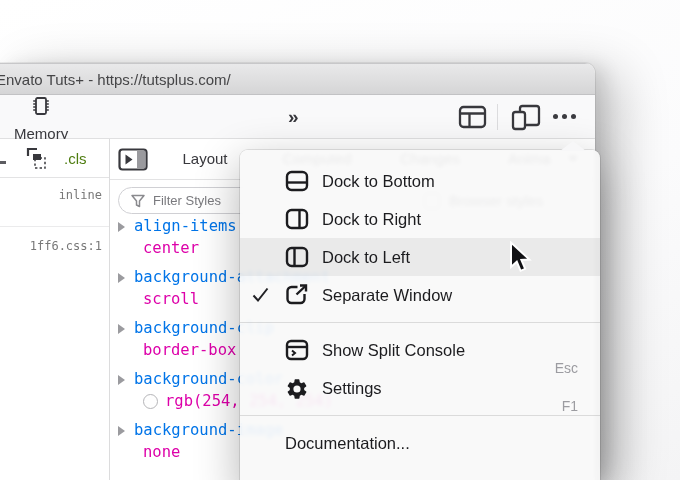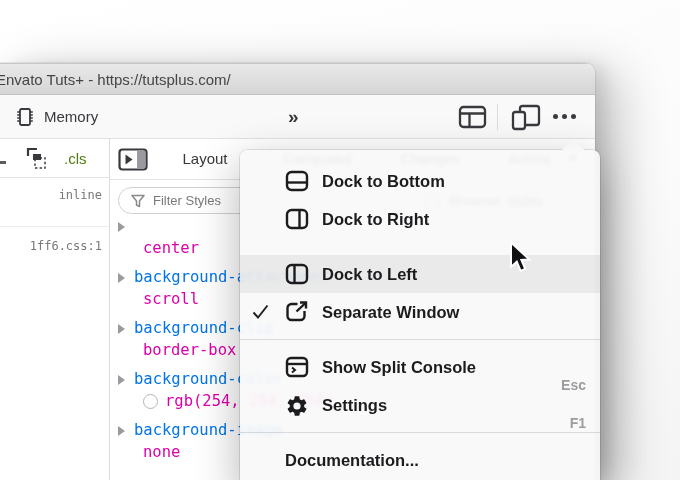--- a/index.html
+++ b/index.html
@@ -82,43 +82,43 @@
     border-bottom:10px solid #f7f7f8;z-index:21;}
   .menu{
     position:absolute;left:240px;top:150px;width:360px;height:340px;
     background:rgba(248,248,249,0.92);
     -webkit-backdrop-filter:blur(2px);backdrop-filter:blur(2px);
     border-radius:8px 8px 0 0;
     box-shadow:0 0 0 1px rgba(0,0,0,0.10), 0 14px 45px rgba(0,0,0,0.30);
     padding-top:12px;box-sizing:border-box;z-index:20;
   }
   .menu-item{position:relative;height:38px;display:flex;align-items:center;
-    font-size:16.5px;color:#1c1c1f;font-weight:bold;}
-  .menu-item.hl{background:rgba(0,0,0,0.06);margin-top:17px;}
+    font-size:16.5px;color:#1c1c1f;}
+  .menu-item.hl{background:rgba(0,0,0,0.06);}
   .mi-check{position:absolute;left:11px;top:10px;}
   .mi-icon{position:absolute;left:45px;top:8px;}
   .mi-label{position:absolute;left:82px;white-space:nowrap;}
   .mi-label.noicon{left:45px;}
-  .mi-shortcut{position:absolute;right:14px;font-size:14px;color:#9c9ca1;margin-top:35px;}
+  .mi-shortcut{position:absolute;right:22px;font-size:14px;color:#9c9ca1;margin-top:35px;}
   .menu-sep{height:1px;background:rgba(0,0,0,0.12);margin:8px 0;}
 
   .cursor{position:absolute;left:508px;top:241px;z-index:30;}
 </style>
 </head>
 <body>
 
 <div class="window">
 
   <div class="titlebar">
     <span class="title">Envato Tuts+ - https://tutsplus.com/</span>
   </div>
 
   <div class="toolbar">
 
-    <div class="tool-tab" style="left:14px;">
+    <div class="tool-tab" style="left:14px;flex-direction:column;">
       <span>
         <svg width="22" height="22" viewBox="0 0 22 22" fill="none" stroke="#38383d" stroke-width="1.8">
           <rect x="6" y="3" width="10" height="16" rx="1.5"></rect>
           <path d="M6 6 H3.2 M6 9 H3.2 M6 12 H3.2 M6 15 H3.2" stroke-width="1.4"></path>
           <path d="M16 6 H18.8 M16 9 H18.8 M16 12 H18.8 M16 15 H18.8" stroke-width="1.4"></path>
         </svg>
       </span>
       <span>Memory</span>
     </div>
 
@@ -197,21 +197,21 @@
         <span class="ph">Filter Styles</span>
       </div>
 
       <div class="bstyles">
         <span class="checkbox"></span>
         <span>Browser styles</span>
       </div>
 
       <div class="props mono">
         <div class="prop-group">
-          <div class="prop-name"><span class="tri"></span></div>
+          <div class="prop-name"><span class="tri"></span><span>align-items</span></div>
           <div class="prop-val">
               <span>center</span>
             </div>
         </div>
         <div class="prop-group">
           <div class="prop-name"><span class="tri"></span><span>background-attachment</span></div>
           <div class="prop-val">
               <span>scroll</span>
             </div>
         </div>

